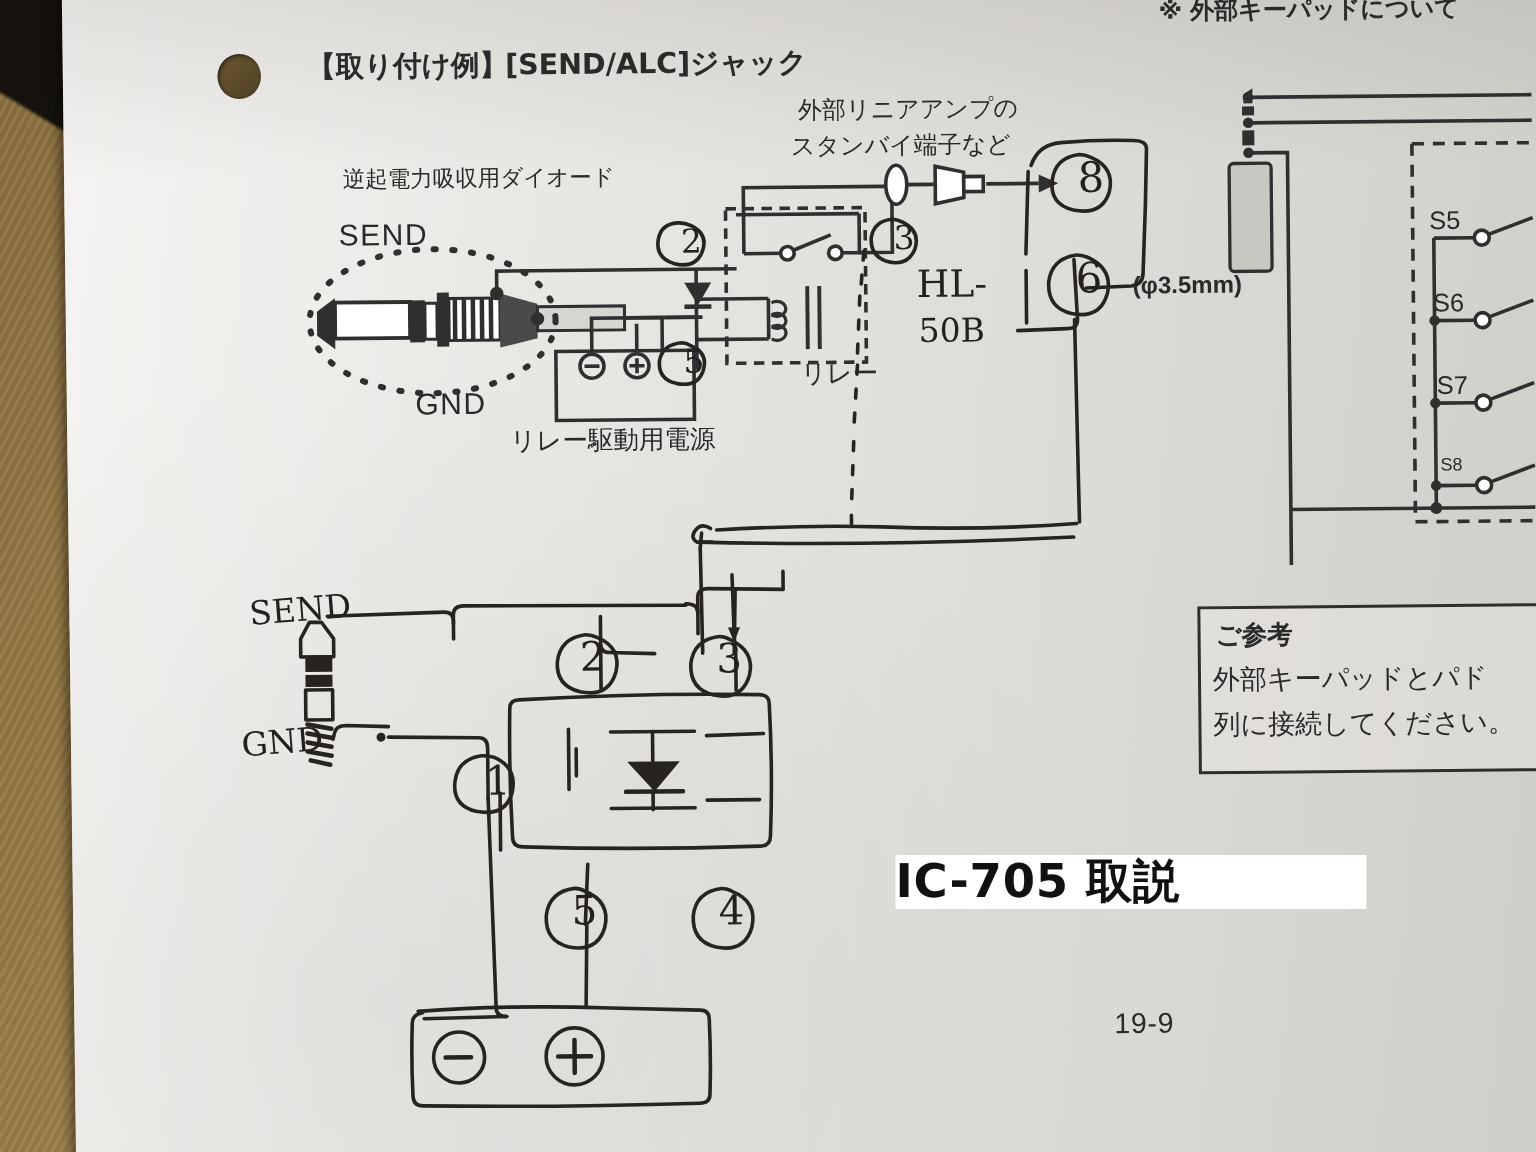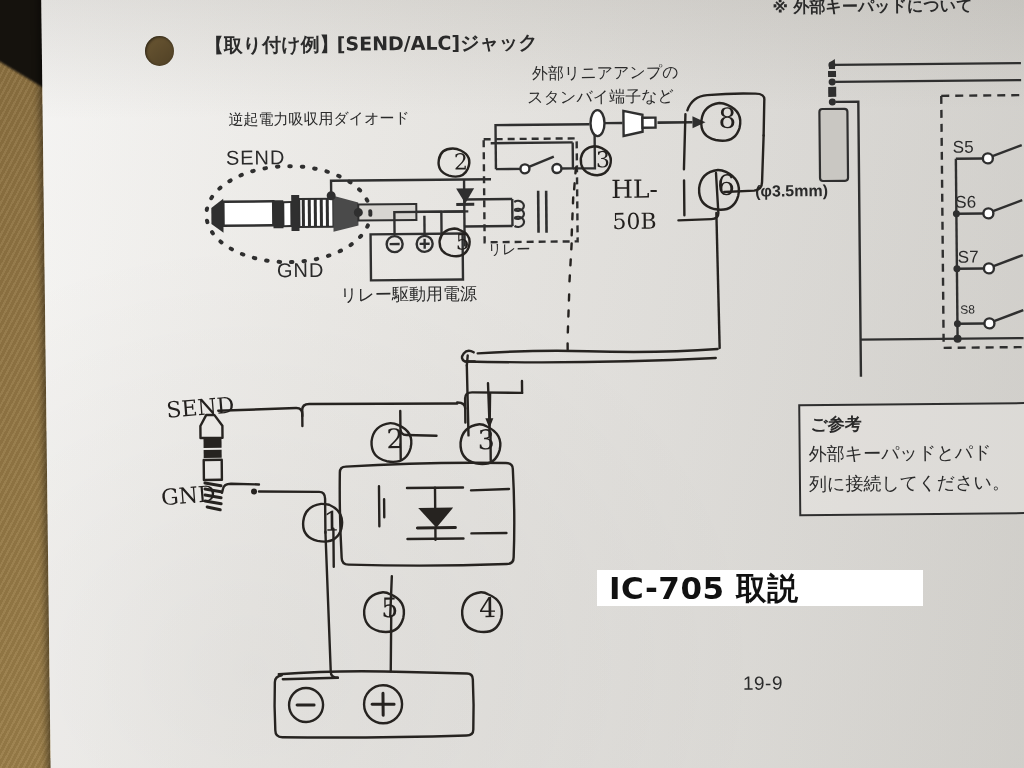--- a/index.html
+++ b/index.html
@@ -64,21 +64,21 @@
 
     <div class="t jp bold" style="left:208px;top:33px;font-size:19px;">【取り付け例】</div>
     <div class="t jp bold" style="left:340px;top:33px;font-size:19px;">[SEND/ALC]ジャック</div>
 
     <div class="t jp" style="left:231px;top:110px;font-size:15px;">逆起電力吸収用ダイオード</div>
 
     <div class="t" style="left:228px;top:145px;font-size:20px;letter-spacing:1px;">SEND</div>
 
     <div class="t" style="left:278px;top:258px;font-size:20px;letter-spacing:1px;">GND</div>
 
-    <div class="t jp" style="left:489px;top:242px;font-size:14px;">リレー</div>
+    <div class="t jp" style="left:535px;top:242px;font-size:17px;">リレー</div>
 
     <div class="t jp" style="left:341px;top:285px;font-size:17px;">リレー駆動用電源</div>
 
     <div class="t jp" style="left:535px;top:66px;font-size:16px;">外部リニアアンプの</div>
     <div class="t jp" style="left:530px;top:90px;font-size:16px;">スタンバイ端子など</div>
 
     <div class="t" style="left:757px;top:186px;font-size:16px;font-weight:bold;">(φ3.5mm)</div>
 
     <div class="t" style="left:955px;top:143px;font-size:17px;">S5</div>
     <div class="t" style="left:957px;top:198px;font-size:17px;">S6</div>
@@ -322,17 +322,17 @@
 
     <div class="hw" style="left:322px;top:504px;font-size:27px;">1</div>
     <div class="hw" style="left:386px;top:422px;font-size:27px;">2</div>
     <div class="hw" style="left:477px;top:424px;font-size:27px;">3</div>
     <div class="hw" style="left:379px;top:591px;font-size:27px;">5</div>
     <div class="hw" style="left:477px;top:592px;font-size:27px;">4</div>
 
   </div>
 
   <div class="ic705" style="left:597px;top:570px;width:314px;height:36px;font-size:31px;line-height:36px;
-              padding:0 0 0 12px;">
+              padding:0 0 0 0;">
     <span class="jp">IC-705 取説</span>
   </div>
 
 </div>
 
 </body></html>

